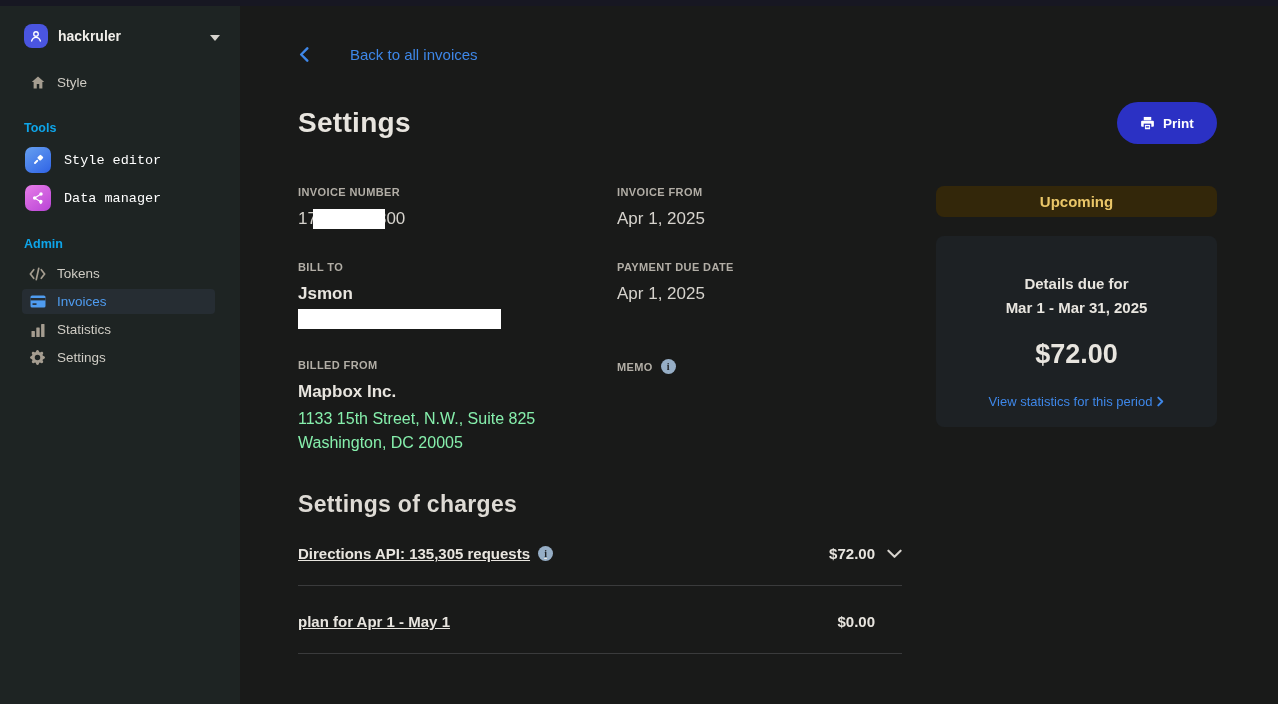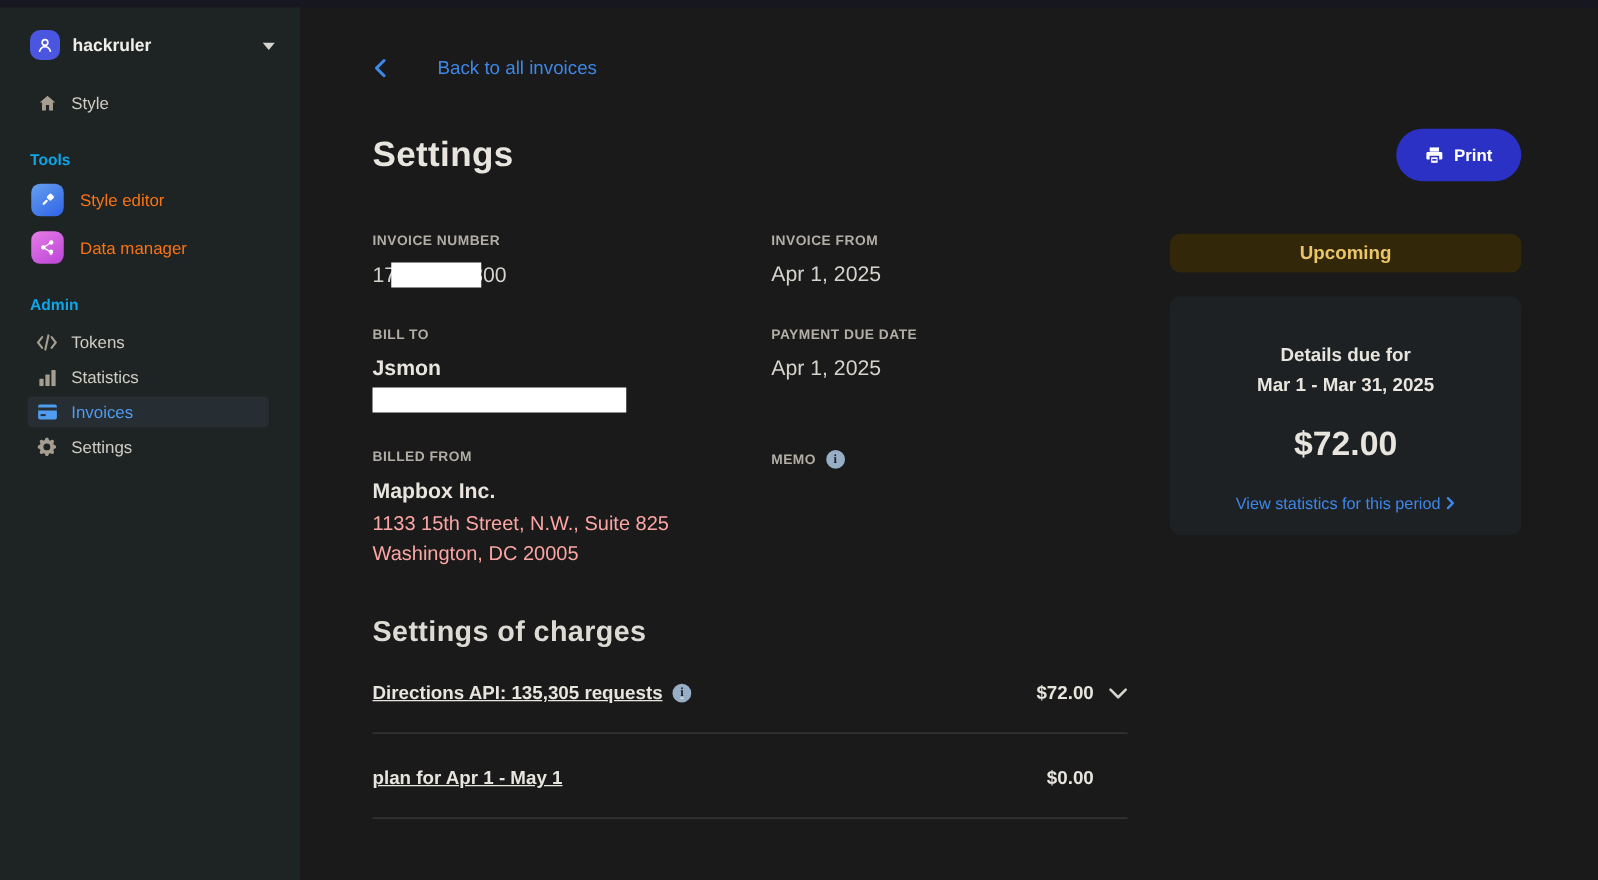--- a/index.html
+++ b/index.html
@@ -31,21 +31,21 @@
   .avatar{width:24px;height:24px;border-radius:8px;background:#4a55e0;display:flex;align-items:center;justify-content:center;flex-shrink:0;}
   .account-name{color:#f0eee9;font-weight:700;font-size:14px;margin-left:10px;flex:1;}
   .caret{flex-shrink:0;margin-right:4px;}
   .nav-item{display:flex;align-items:center;margin:0 25px 0 22px;padding:5px 0 5px 7px;border-radius:4px;cursor:pointer;
     color:#cfccc4;font-size:13.5px;}
   .nav-item .ic{width:17px;display:flex;justify-content:center;flex-shrink:0;}
   .nav-item .lbl{margin-left:11px;}
   .nav-item.home{margin-top:22px;}
   .nav-item.selected{background:var(--selected-bg);color:var(--selected-text);}
   .section-title{color:#0ea5e9;font-weight:700;font-size:12.5px;margin:26px 24px 10px 24px;}
-  .tool-item{display:flex;align-items:center;margin:12px 16px 0 25px;cursor:pointer;color:#f97316;font-size:13.5px;}
+  .tool-item{display:flex;align-items:center;margin:12px 16px 0 25px;cursor:pointer;color:#ffffff;font-size:13.5px;font-family:Liberation Mono, monospace;}
   .tool-icon{width:26px;height:26px;border-radius:7px;display:flex;align-items:center;justify-content:center;flex-shrink:0;}
   .tool-icon.style{background:linear-gradient(145deg,#66a0f0,#2f63e6);}
   .tool-icon.data{background:linear-gradient(145deg,#e77de8,#b944d6);}
   .tool-item .lbl{margin-left:13px;}
   .admin-group{margin-top:4px;}
   .admin-group .nav-item{margin-bottom:3px;}
 
   
   .main{flex:1;padding:40px 61px 0 58px;position:relative;}
   .back-link{display:inline-flex;align-items:center;color:var(--accent-blue);font-size:15px;cursor:pointer;gap:32px;}
@@ -58,21 +58,21 @@
   .print-btn .txt{margin-left:8px;}
 
   .content-row{display:flex;margin-top:42px;}
   .left-col{width:604px;min-width:604px;}
   .right-col{width:281px;margin-left:34px;}
 
   .fields-grid{display:grid;grid-template-columns:319px 1fr;row-gap:30px;}
   .field-label{color:var(--text-label);font-size:11px;font-weight:700;letter-spacing:.4px;display:flex;align-items:center;}
   .field-value{color:var(--text-mid);font-size:17px;margin-top:11px;}
   .field-value.bold{color:var(--text-bright);font-weight:700;}
-  .addr{color:#fca5a5;font-size:16px;line-height:24px;margin-top:5px;}
+  .addr{color:#86efac;font-size:16px;line-height:24px;margin-top:5px;}
   .company{color:var(--text-bright);font-weight:700;font-size:17px;margin-top:11px;}
   .redact-inline{display:inline-block;width:72px;height:20px;background:#fff;vertical-align:middle;margin:0 -8px 2px -4px;position:relative;z-index:1;}
   .redact-block{width:203px;height:20px;background:#fff;margin-top:5px;}
   .info-dot{display:inline-flex;align-items:center;justify-content:center;width:15px;height:15px;border-radius:50%;
     background:#96aec6;color:#1d2023;font-size:10px;font-weight:700;font-family:"Liberation Serif",serif;margin-left:8px;flex-shrink:0;}
 
   .status-badge{height:31px;border-radius:8px;background:var(--badge-bg);display:flex;align-items:center;justify-content:center;
     color:var(--badge-text);font-weight:700;font-size:15px;}
   .amount-card{margin-top:19px;background:var(--card-bg);border-radius:8px;height:191px;padding-top:36px;text-align:center;}
   .amount-line{color:var(--text-bright);font-weight:700;font-size:15px;line-height:24px;}
@@ -150,40 +150,40 @@
         <span class="ic">
           <svg width="17" height="14" viewBox="0 0 18 14" fill="none" stroke="#a59d90" stroke-width="1.8" stroke-linecap="round">
             <path d="M5 2.5L1.5 7 5 11.5"></path>
               <path d="M13 2.5L16.5 7 13 11.5"></path>
               <path d="M10.3 1L7.7 13"></path>
           </svg>
         </span>
         <span class="lbl">Tokens</span>
       </div>
 
+      <div class="nav-item selected">
+        <span class="ic">
+          <svg width="16" height="13" viewBox="0 0 16 13">
+            <rect x="0.5" y="0.5" width="15" height="12" rx="1.6" fill="#4f9cf0"></rect>
+            <rect x="0.5" y="3" width="15" height="2.4" fill="#262d33"></rect>
+            <rect x="2.5" y="8.3" width="4" height="1.6" fill="#262d33"></rect>
+          </svg>
+        </span>
+        <span class="lbl">Invoices</span>
+      </div>
+
       <div class="nav-item">
         <span class="ic">
           <svg width="14" height="14" viewBox="0 0 14 14" fill="#a59d90">
             <rect x="0.5" y="8" width="3.4" height="6" rx="0.6"></rect>
             <rect x="5.3" y="4.5" width="3.4" height="9.5" rx="0.6"></rect>
             <rect x="10.1" y="1" width="3.4" height="13" rx="0.6"></rect>
           </svg>
         </span>
         <span class="lbl">Statistics</span>
-      </div>
-
-      <div class="nav-item selected">
-        <span class="ic">
-          <svg width="16" height="13" viewBox="0 0 16 13">
-            <rect x="0.5" y="0.5" width="15" height="12" rx="1.6" fill="#4f9cf0"></rect>
-            <rect x="0.5" y="3" width="15" height="2.4" fill="#262d33"></rect>
-            <rect x="2.5" y="8.3" width="4" height="1.6" fill="#262d33"></rect>
-          </svg>
-        </span>
-        <span class="lbl">Invoices</span>
       </div>
 
       <div class="nav-item">
         <span class="ic">
           <svg width="15" height="15" viewBox="0 0 16 16" fill="#a59d90">
             <path d="M9.405 1.05c-.413-1.4-2.397-1.4-2.81 0l-.1.34a1.464 1.464 0 0 1-2.105.872l-.31-.17c-1.283-.698-2.686.705-1.987 1.987l.169.311c.446.82.023 1.841-.872 2.105l-.34.1c-1.4.413-1.4 2.397 0 2.81l.34.1a1.464 1.464 0 0 1 .872 2.105l-.17.31c-.698 1.283.705 2.686 1.987 1.987l.311-.169a1.464 1.464 0 0 1 2.105.872l.1.34c.413 1.4 2.397 1.4 2.81 0l.1-.34a1.464 1.464 0 0 1 2.105-.872l.31.17c1.283.698 2.686-.705 1.987-1.987l-.169-.311a1.464 1.464 0 0 1 .872-2.105l.34-.1c1.4-.413 1.4-2.397 0-2.81l-.34-.1a1.464 1.464 0 0 1-.872-2.105l.17-.31c.698-1.283-.705-2.686-1.987-1.987l-.311.169a1.464 1.464 0 0 1-2.105-.872zM8 10.93a2.93 2.93 0 1 1 0-5.86 2.93 2.93 0 0 1 0 5.86z"></path>
           </svg>
         </span>
         <span class="lbl">Settings</span>
       </div>

